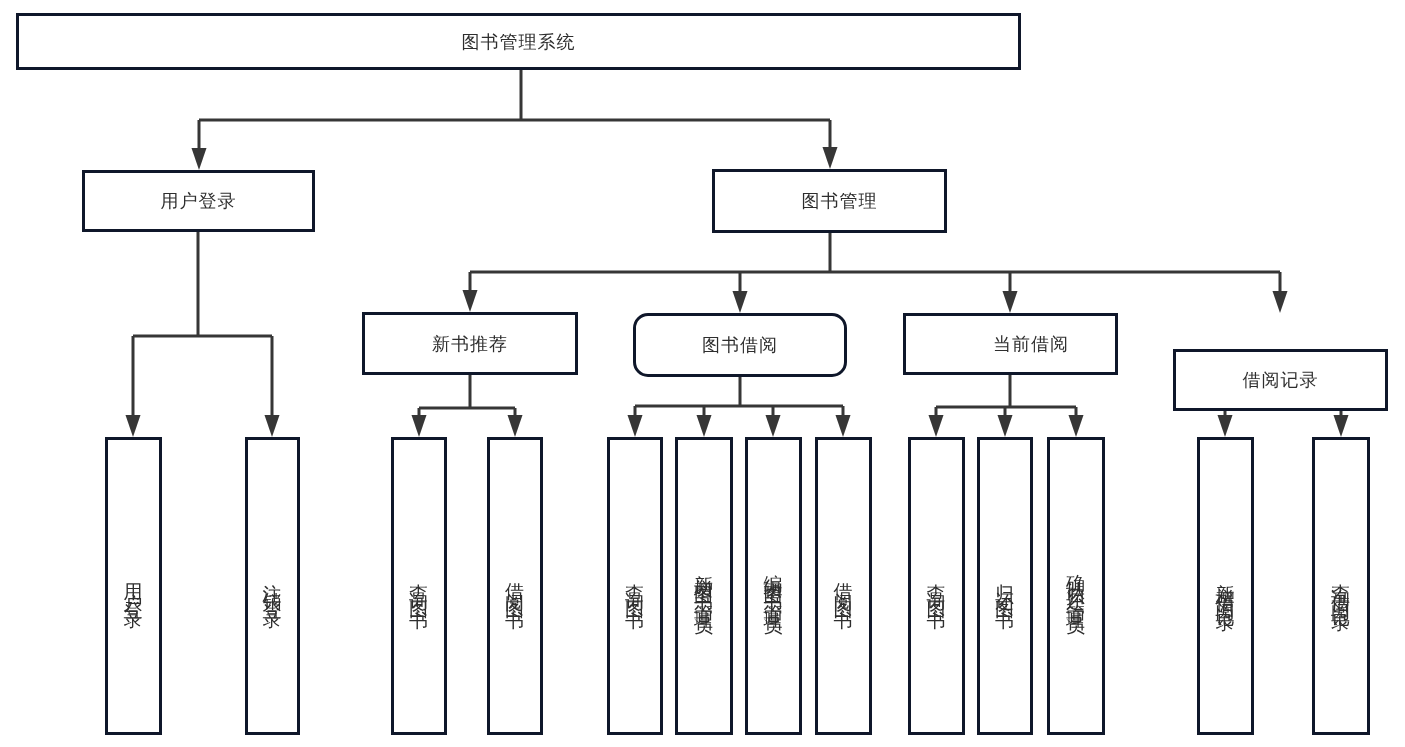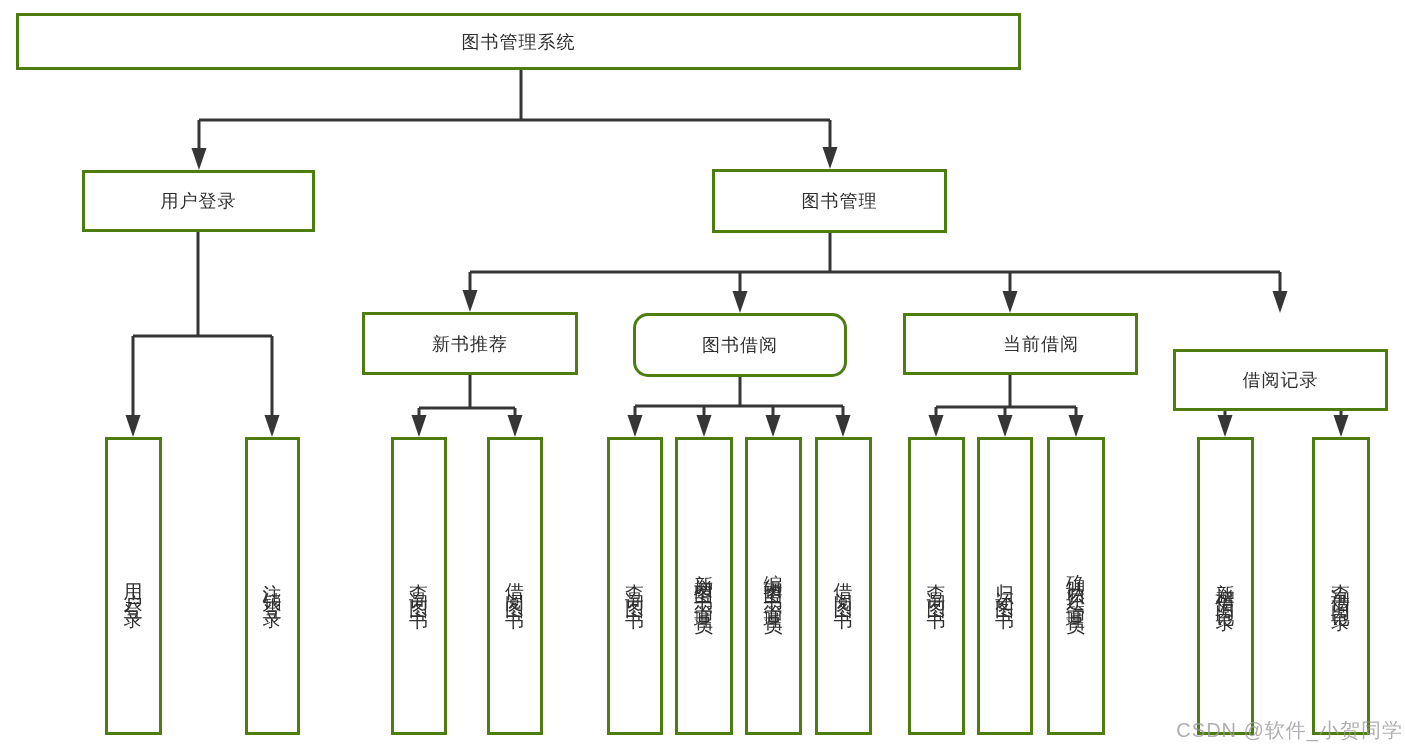--- a/index.html
+++ b/index.html
@@ -8,21 +8,21 @@
     width:1405px;height:747px;
     background:#ffffff;
     font-family:"Liberation Sans","DejaVu Sans",sans-serif;
     color:#2e2e2e;
     overflow:hidden;
   }
   svg.connectors{position:absolute;left:0;top:0;width:1405px;height:747px;}
   .node{
     position:absolute;
     background:#ffffff;
-    border:3px solid #4d7c0f;
+    border:3px solid #0f172a;
     box-sizing:border-box;
     display:flex;align-items:center;justify-content:center;
     text-align:center;
   }
   .hlabel{font-size:18px;letter-spacing:1px;color:#2e2e2e;}
   .leaf .vlabel{
     writing-mode:vertical-rl;
     text-orientation:mixed;
     font-size:19px;
     letter-spacing:9px;
@@ -104,21 +104,21 @@
   <div class="node" style="left:712px;top:169px;width:235px;height:64px;padding-left:20px;">
     <span class="hlabel">图书管理</span>
   </div>
 
   <div class="node" style="left:362px;top:312px;width:216px;height:63px;">
     <span class="hlabel">新书推荐</span>
   </div>
   <div class="node" style="left:633px;top:313px;width:214px;height:64px;border-radius:15px;">
     <span class="hlabel">图书借阅</span>
   </div>
-  <div class="node" style="left:903px;top:313px;width:235px;height:62px;padding-left:41px;">
+  <div class="node" style="left:903px;top:313px;width:215px;height:62px;padding-left:41px;">
     <span class="hlabel">当前借阅</span>
   </div>
   <div class="node" style="left:1173px;top:313px;width:215px;height:62px;margin-top:36px;">
     <span class="hlabel">借阅记录</span>
   </div>
 
   <div class="node leaf" style="left:105px;top:437px;width:57px;height:298px;">
     <span class="vlabel">用户登录</span>
   </div>
   <div class="node leaf" style="left:245px;top:437px;width:55px;height:298px;">
@@ -155,15 +155,14 @@
     <span class="vlabel">确认归还（管理员）</span>
   </div>
 
   <div class="node leaf long" style="left:1197px;top:437px;width:57px;height:298px;">
     <span class="vlabel">新增借阅记录</span>
   </div>
   <div class="node leaf long" style="left:1312px;top:437px;width:58px;height:298px;">
     <span class="vlabel">查询借阅记录</span>
   </div>
 
-  <div class="watermark">CSDN @软件_小贺同学</div>
 
 </div>
 
 </body></html>

